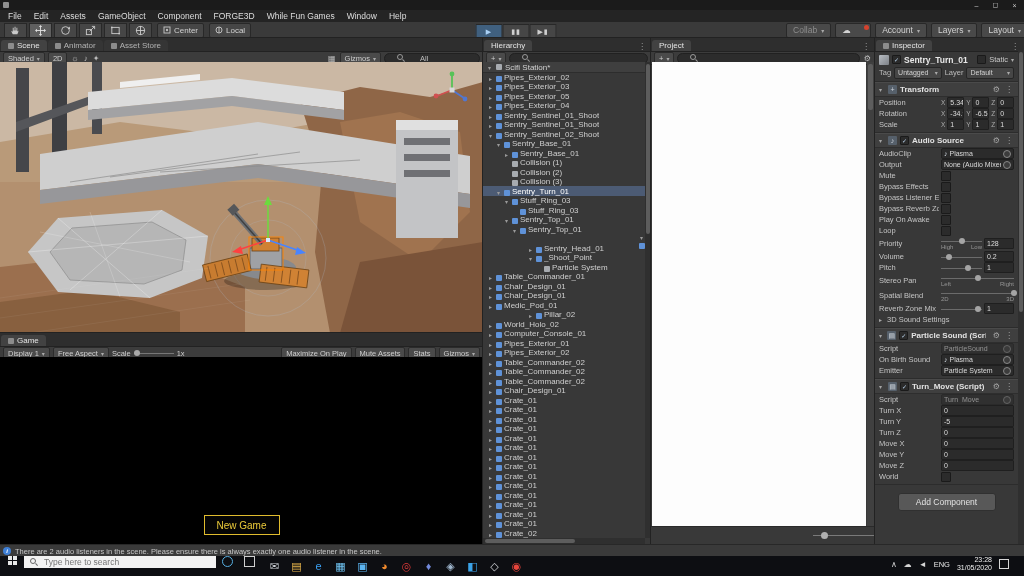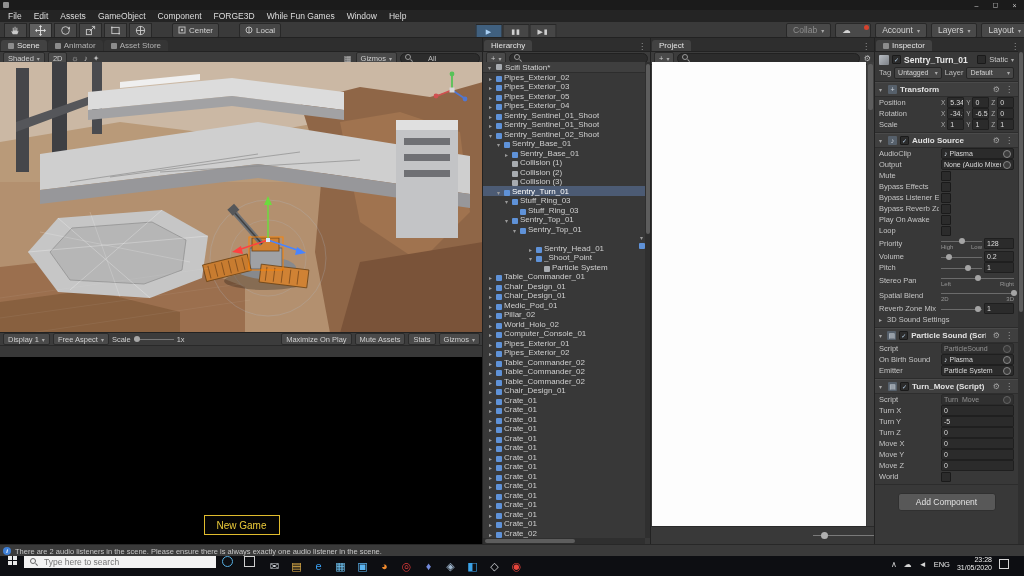--- a/index.html
+++ b/index.html
@@ -9,41 +9,41 @@
   #titlebar{position:absolute;left:0;top:0;width:1024px;height:10px;background:#1b1b1b}
   #app-icon{position:absolute;left:3px;top:2px;width:6px;height:6px;background:#8f8f8f;border-radius:1px}
   #win-controls{position:absolute;right:0;top:0;height:10px;display:flex}
   #win-controls span{width:19px;height:10px;display:flex;align-items:center;justify-content:center;font-size:7px;color:#c8c8c8}
   #menubar{position:absolute;left:0;top:10px;width:1024px;height:12px;background:#242424;display:flex;align-items:center;padding-left:2px}
   .menu-item{padding:0 6px;font-size:8.5px;color:#dedede}
   #toolbar{position:absolute;left:0;top:22px;width:1024px;height:16px;background:#3a3a3a;border-bottom:1px solid #232323;display:flex;align-items:center;padding:0 4px;gap:2px}
   .toolbtn{width:21px;height:13px;background:#464646;border:1px solid #282828;display:flex;align-items:center;justify-content:center}
   .toolbtn.active{background:#5f5f5f}
   .toolbtn svg{display:block}
-  .pivotbtn{height:13px;background:#464646;border:1px solid #282828;border-radius:2px;display:flex;align-items:center;padding:0 5px;gap:3px;font-size:8px;margin-left:18px}
+  .pivotbtn{height:13px;background:#464646;border:1px solid #282828;border-radius:2px;display:flex;align-items:center;padding:0 5px;gap:3px;font-size:8px;margin-left:3px}
   #play-cluster{position:absolute;left:50%;top:2px;transform:translateX(-50%);display:flex}
   .playbtn{width:25px;height:13px;background:#464646;border:1px solid #282828;display:flex;align-items:center;justify-content:center;font-size:7px;color:#cfcfcf;letter-spacing:1px}
   .playbtn.active{background:#40607f;color:#a9d0f5}
   #toolbar-right{margin-left:auto;display:flex;align-items:center;gap:4px}
   .dropbtn{height:13px;background:#494949;border:1px solid #282828;border-radius:2px;display:flex;align-items:center;padding:0 6px;gap:4px;font-size:8.5px}
   .dropbtn.grayed{color:#8d8d8d}
   .dd{font-size:6px;color:#aaa}
   #cloud-btn{position:relative;width:22px}
   #cloud-badge{position:absolute;right:1px;top:1px;width:5px;height:5px;border-radius:50%;background:#d4422e}
   
   .panel{position:absolute;background:#383838;outline:1px solid #222}
   .tabstrip{height:12px;background:#2e2e2e;display:flex;align-items:flex-end;padding:1px 1px 0 1px;gap:1px;border-bottom:1px solid #222}
   .tab{height:11px;padding:0 7px;background:#353535;border-radius:3px 3px 0 0;display:flex;align-items:center;gap:3px;font-size:8px;color:#b3b3b3}
   .tab.active{background:#424242;color:#e3e3e3}
   .tabicon{width:6px;height:6px;background:#8c8c8c;border-radius:1px}
   .strip-ico{margin-left:auto;color:#9c9c9c;font-size:8px;padding:0 4px}
   .ptoolbar{height:12px;background:#3c3c3c;border-bottom:1px solid #292929;display:flex;align-items:center;font-size:7.5px;padding:0 3px;gap:3px;color:#cfcfcf}
   .tbtn{background:#4a4a4a;border:1px solid #2b2b2b;border-radius:2px;height:10px;display:flex;align-items:center;padding:0 4px;gap:3px;white-space:nowrap}
   .ticon{color:#bdbdbd;font-size:8px;padding:0 1px}
-  .search{background:#2c2c2c;border:1px solid #212121;border-radius:6px;height:9px;display:flex;align-items:center;padding:0 4px;gap:15px;color:#9b9b9b;flex:1;min-width:30px}
+  .search{background:#2c2c2c;border:1px solid #212121;border-radius:6px;height:9px;display:flex;align-items:center;padding:0 12px;gap:15px;color:#9b9b9b;flex:1;min-width:30px}
   .search input{background:transparent;border:none;outline:none;color:#bdbdbd;font-size:7.5px;width:100%;padding:0;font-family:inherit}
   .mag{position:relative;width:8px;height:8px;flex:none}
   .mag::before{content:'';position:absolute;left:0;top:0;width:4px;height:4px;border:1.2px solid #999;border-radius:50%}
   .mag::after{content:'';position:absolute;left:5px;top:5.5px;width:3px;height:1.2px;background:#999;transform:rotate(45deg)}
   .mag.dark::before{border-color:#666}.mag.dark::after{background:#666}
   
   #scene-panel{left:0;top:38px;width:483px;height:295px}
   #scene-viewport{position:absolute;left:0;top:24px;width:483px;height:271px;overflow:hidden;background:#b3906f}
   #game-panel{left:0;top:333px;width:483px;height:211px}
   #game-viewport{position:absolute;left:0;top:24px;width:483px;height:187px;background:#000}
@@ -355,20 +355,26 @@
         <circle cx="465" cy="37" r="2.4" fill="#5277d0"></circle>
         <rect x="449.5" y="25.5" width="5" height="5" fill="#d8d8d8"></rect>
       </g>
 
       <path d="M0 236 L210 206 M0 256 L240 222 M30 271 L250 238" stroke="#ffffff" stroke-width="0.5" opacity="0.12" fill="none"></path>
     </svg>
   </div>
 </div>
 
 <div class="panel" id="game-panel">
+  <div class="tabstrip">
+    <span class="tab active">
+        <span class="tabicon"></span>
+        <span>Game</span>
+      </span>
+  </div>
   <div class="ptoolbar">
     <span class="tbtn">
         <span>Display 1</span>
         <span class="dd">▾</span>
       </span>
     <span class="tbtn">
         <span>Free Aspect</span>
         <span class="dd">▾</span>
       </span>
     <span class="gscale">
@@ -539,21 +545,21 @@
       <div class="hrow" style="padding-left: 4px;">
         <span class="harrow">▸</span>
         <span class="hicon"></span>
         <span class="hlabel">Chair_Design_01</span>
       </div>
       <div class="hrow" style="padding-left: 4px;">
         <span class="harrow">▸</span>
         <span class="hicon"></span>
         <span class="hlabel">Medic_Pod_01</span>
       </div>
-      <div class="hrow" style="padding-left: 4px;">
+      <div class="hrow" style="padding-left: 4px; margin-left: 40px;">
         <span class="harrow">▸</span>
         <span class="hicon"></span>
         <span class="hlabel">Pillar_02</span>
       </div>
       <div class="hrow" style="padding-left: 4px;">
         <span class="harrow">▸</span>
         <span class="hicon"></span>
         <span class="hlabel">World_Holo_02</span>
       </div>
       <div class="hrow" style="padding-left: 4px;">

